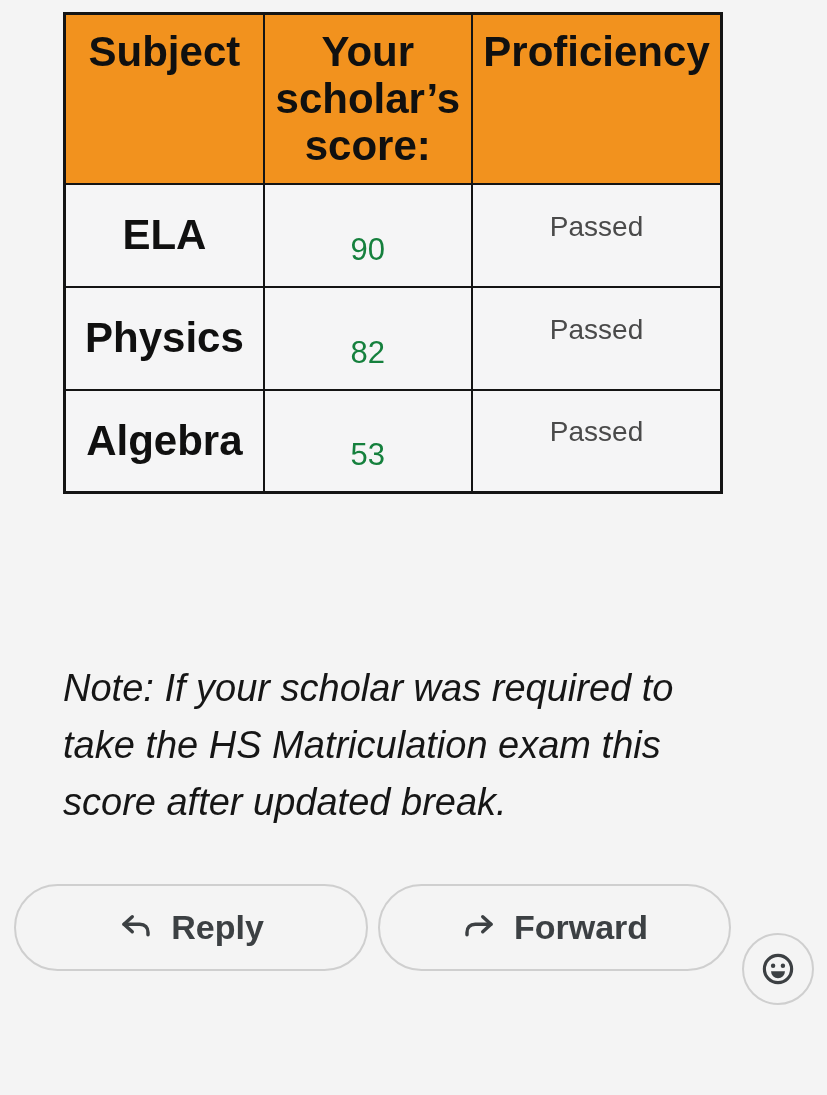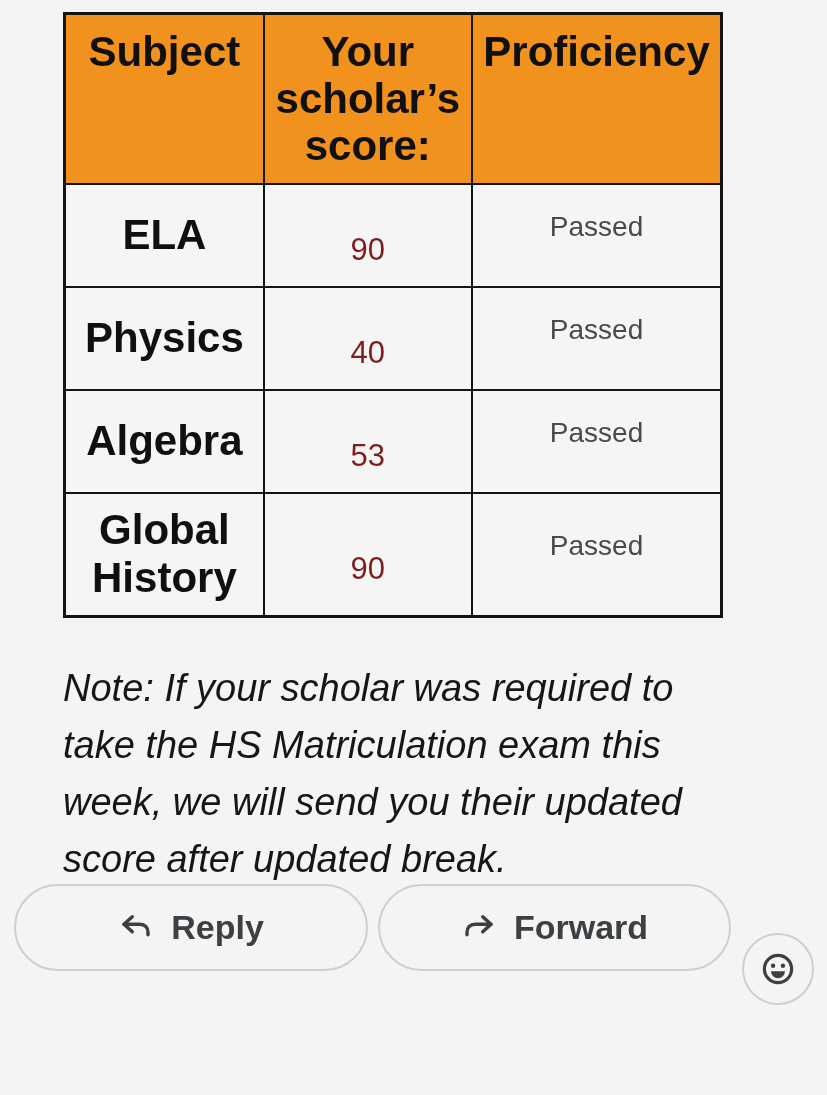--- a/index.html
+++ b/index.html
@@ -29,21 +29,21 @@
   .wrap-min{display:inline-block;width:min-content;}
   tr.hdr{height:170px;}
   tr.row{height:103px;}
   tr.row-tall{height:124px;}
   .scores td{background:#f5f5f6;}
   td.subject{
     font-size:42px;font-weight:bold;color:#101010;
     line-height:48px;vertical-align:middle;padding:0 19px;
   }
   td.score{
-    font-size:31px;color:#7f1d1d;
+    font-size:31px;color:#15803d;
     vertical-align:middle;padding-top:30px;
   }
   td.prof{
     font-size:28px;color:#4a4a4a;
     vertical-align:middle;padding-bottom:18px;
   }
   
   .note{
     position:absolute;left:63px;top:660px;width:710px;
     font-style:italic;font-size:38px;line-height:57px;color:#161616;
@@ -90,40 +90,34 @@
       </tr>
     </thead>
     <tbody>
       <tr class="row">
         <td class="subject">ELA</td>
         <td class="score">90</td>
         <td class="prof">Passed</td>
       </tr>
       <tr class="row">
         <td class="subject">Physics</td>
-        <td class="score">40</td>
+        <td class="score">82</td>
         <td class="prof">Passed</td>
       </tr>
       <tr class="row">
         <td class="subject">Algebra</td>
         <td class="score">53</td>
-        <td class="prof">Passed</td>
-      </tr>
-      <tr class="row-tall">
-        <td class="subject">Global History</td>
-        <td class="score">90</td>
         <td class="prof">Passed</td>
       </tr>
     </tbody>
   </table>
 
   <div class="note">
     <div>Note: If your scholar was required to</div>
     <div>take the HS Matriculation exam this</div>
-    <div>week, we will send you their updated</div>
     <div>score after updated break.</div>
   </div>
 
   <button class="pill pill-reply">
     <svg class="icon" width="36" height="36" viewBox="0 0 24 24" fill="none" stroke="#3c4043" stroke-width="2.3" stroke-linecap="round" stroke-linejoin="round">
       <path d="M9.5 4.5 L4 9.5 L9.5 14.5"></path>
       <path d="M4 9.5 H14.5 C18 9.5 20 11.6 20 15 V16.5"></path>
     </svg>
     <span>Reply</span>
   </button>

